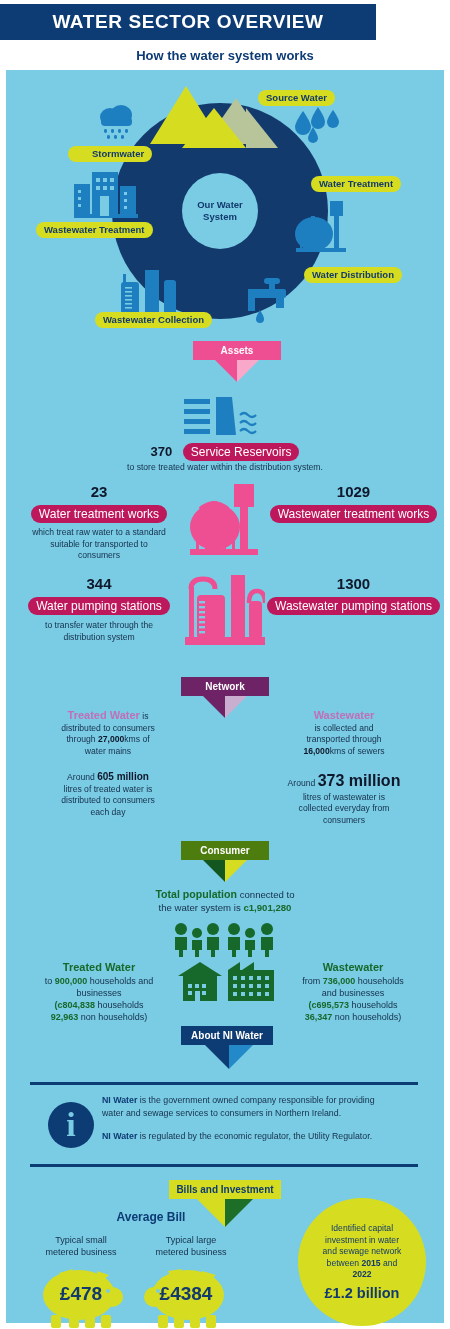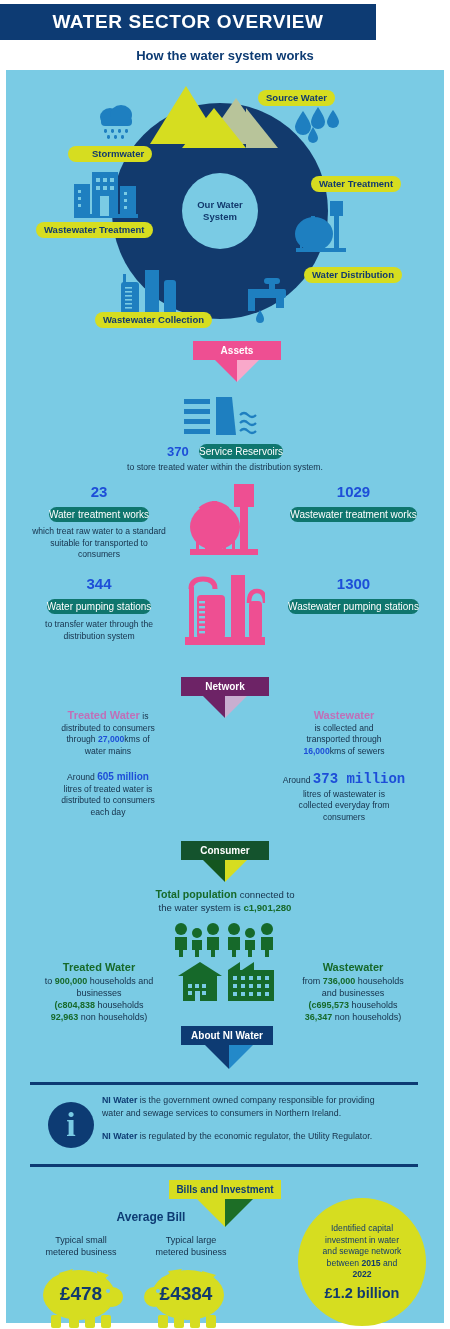--- a/index.html
+++ b/index.html
@@ -63,29 +63,29 @@
   .banner .tri-l{left:22px;border-left:22px solid transparent;border-top:22px solid var(--c1);}
   .banner .tri-r{left:44px;border-right:22px solid transparent;border-top:22px solid var(--c2);}
 
   
   .center{text-align:center;}
   .small{font-size:8.6px;line-height:1.35;color:#15304a;}
   .num{font-weight:bold;}
 
   
   .tag-pink{
-    display:inline-block;background:#0f766e;color:#ffffff;border-radius:9px;
-    padding:2px 0;font-size:10px;white-space:nowrap;
+    display:inline-block;background:#be185d;color:#ffffff;border-radius:9px;
+    padding:2px 8px;font-size:12px;white-space:nowrap;
   }
 
   
   .abs{position:absolute;}
 
   
-  .pink{color:#1d4ed8;}
+  .pink{color:#0f172a;}
   .purple{color:#c06fb8;}
   .green{color:#16692a;}
   .navy{color:#0d3b73;}
 
   
   .divider{position:absolute;height:3px;background:#0d3b73;}
 
   
   .info-circle{
     position:absolute;width:46px;height:46px;border-radius:50%;
@@ -332,28 +332,28 @@
     </div>
 
     <div class="abs center small" style="left:248px;top:638px;width:180px;">
       <div class="num purple" style="font-size:11px;">Wastewater</div>
       <div>is collected and</div>
       <div>transported through</div>
       <div><span class="num pink">16,000</span><span>kms of sewers</span></div>
     </div>
 
     <div class="abs center small" style="left:248px;top:700px;width:180px;">
-      <div><span>Around </span><span class="num pink" style="font-size:14px;font-family:Liberation Mono, monospace;">373 million</span></div>
+      <div><span>Around </span><span class="num pink" style="font-size:16px;">373 million</span></div>
       <div>litres of wastewater is</div>
       <div>collected everyday from</div>
       <div>consumers</div>
     </div>
 
     <div class="banner" style="left:175px;top:771px;--c1:#14561f;--c2:#d6dd20;">
-      <div class="lbl" style="background:#14532d;">Consumer</div>
+      <div class="lbl" style="background:#4d7c0f;">Consumer</div>
       <div class="tri-l"></div>
       <div class="tri-r"></div>
     </div>
 
     <div class="abs center small" style="left:69px;top:817px;width:300px;font-size:9.6px;">
       <div>
         <span class="num green" style="font-size:10.6px;">Total population</span><span> connected to</span>
       </div>
       <div>
         <span>the water system is </span><span class="num green">c1,901,280</span>

